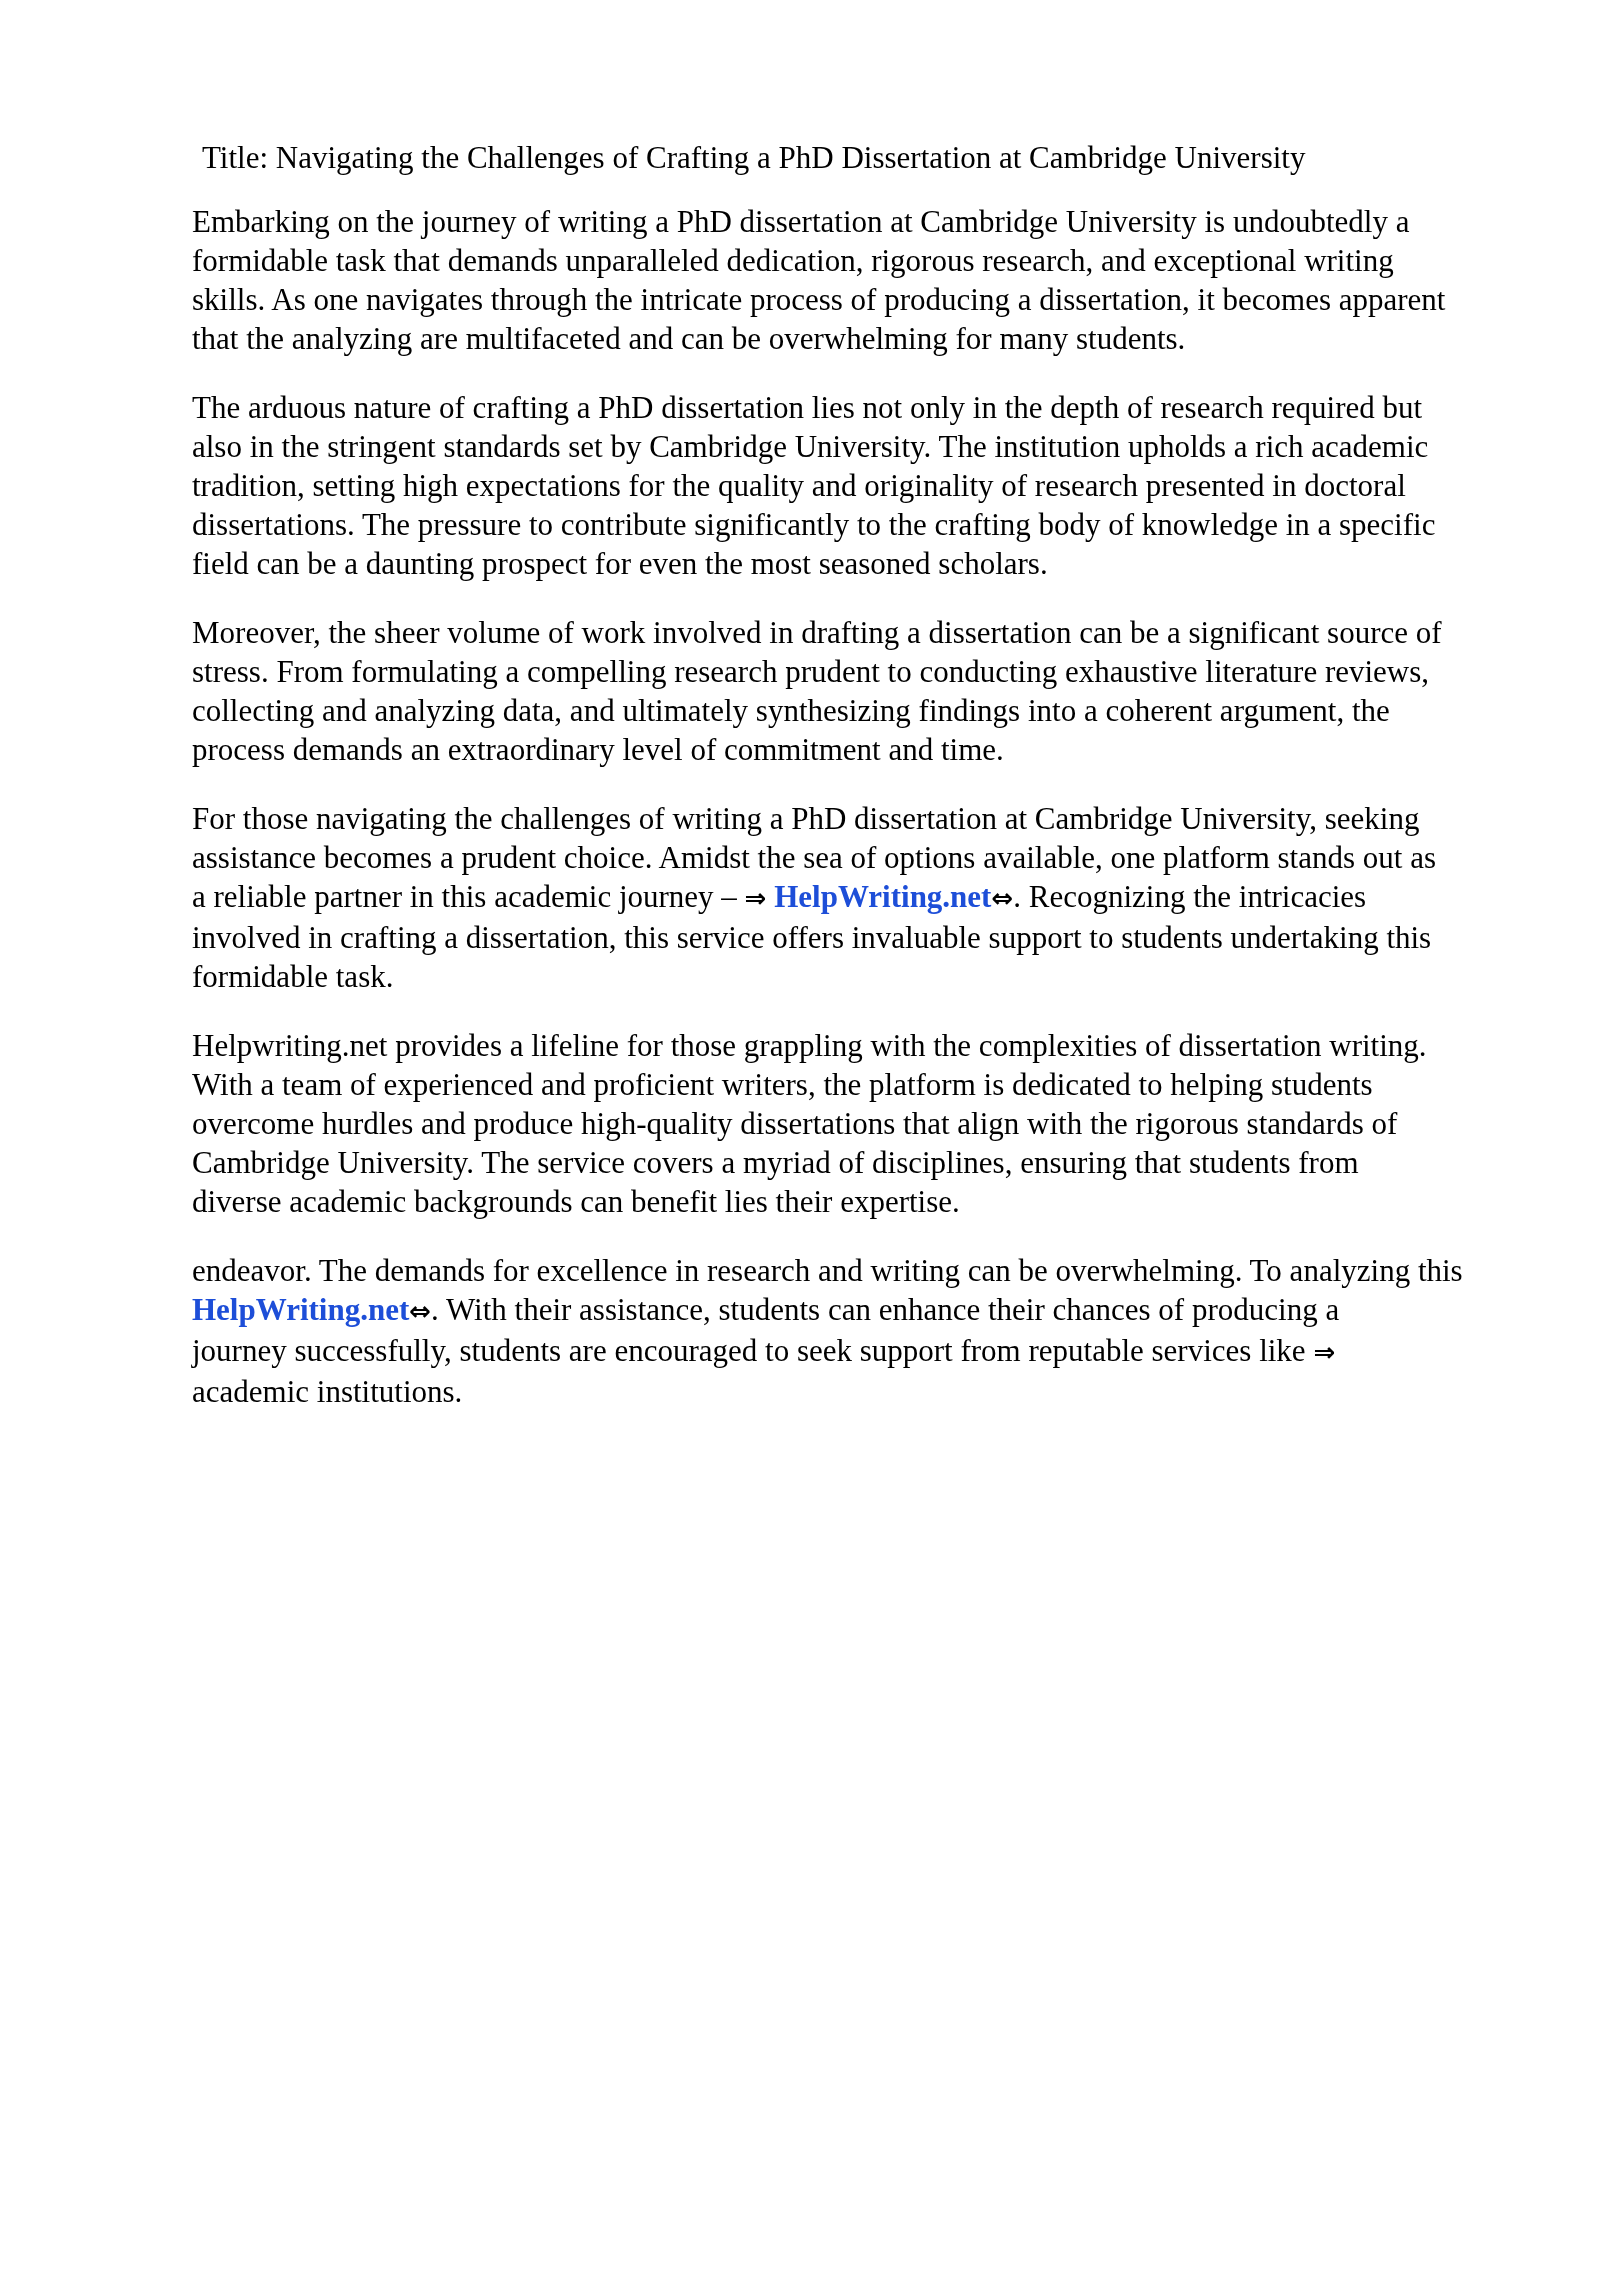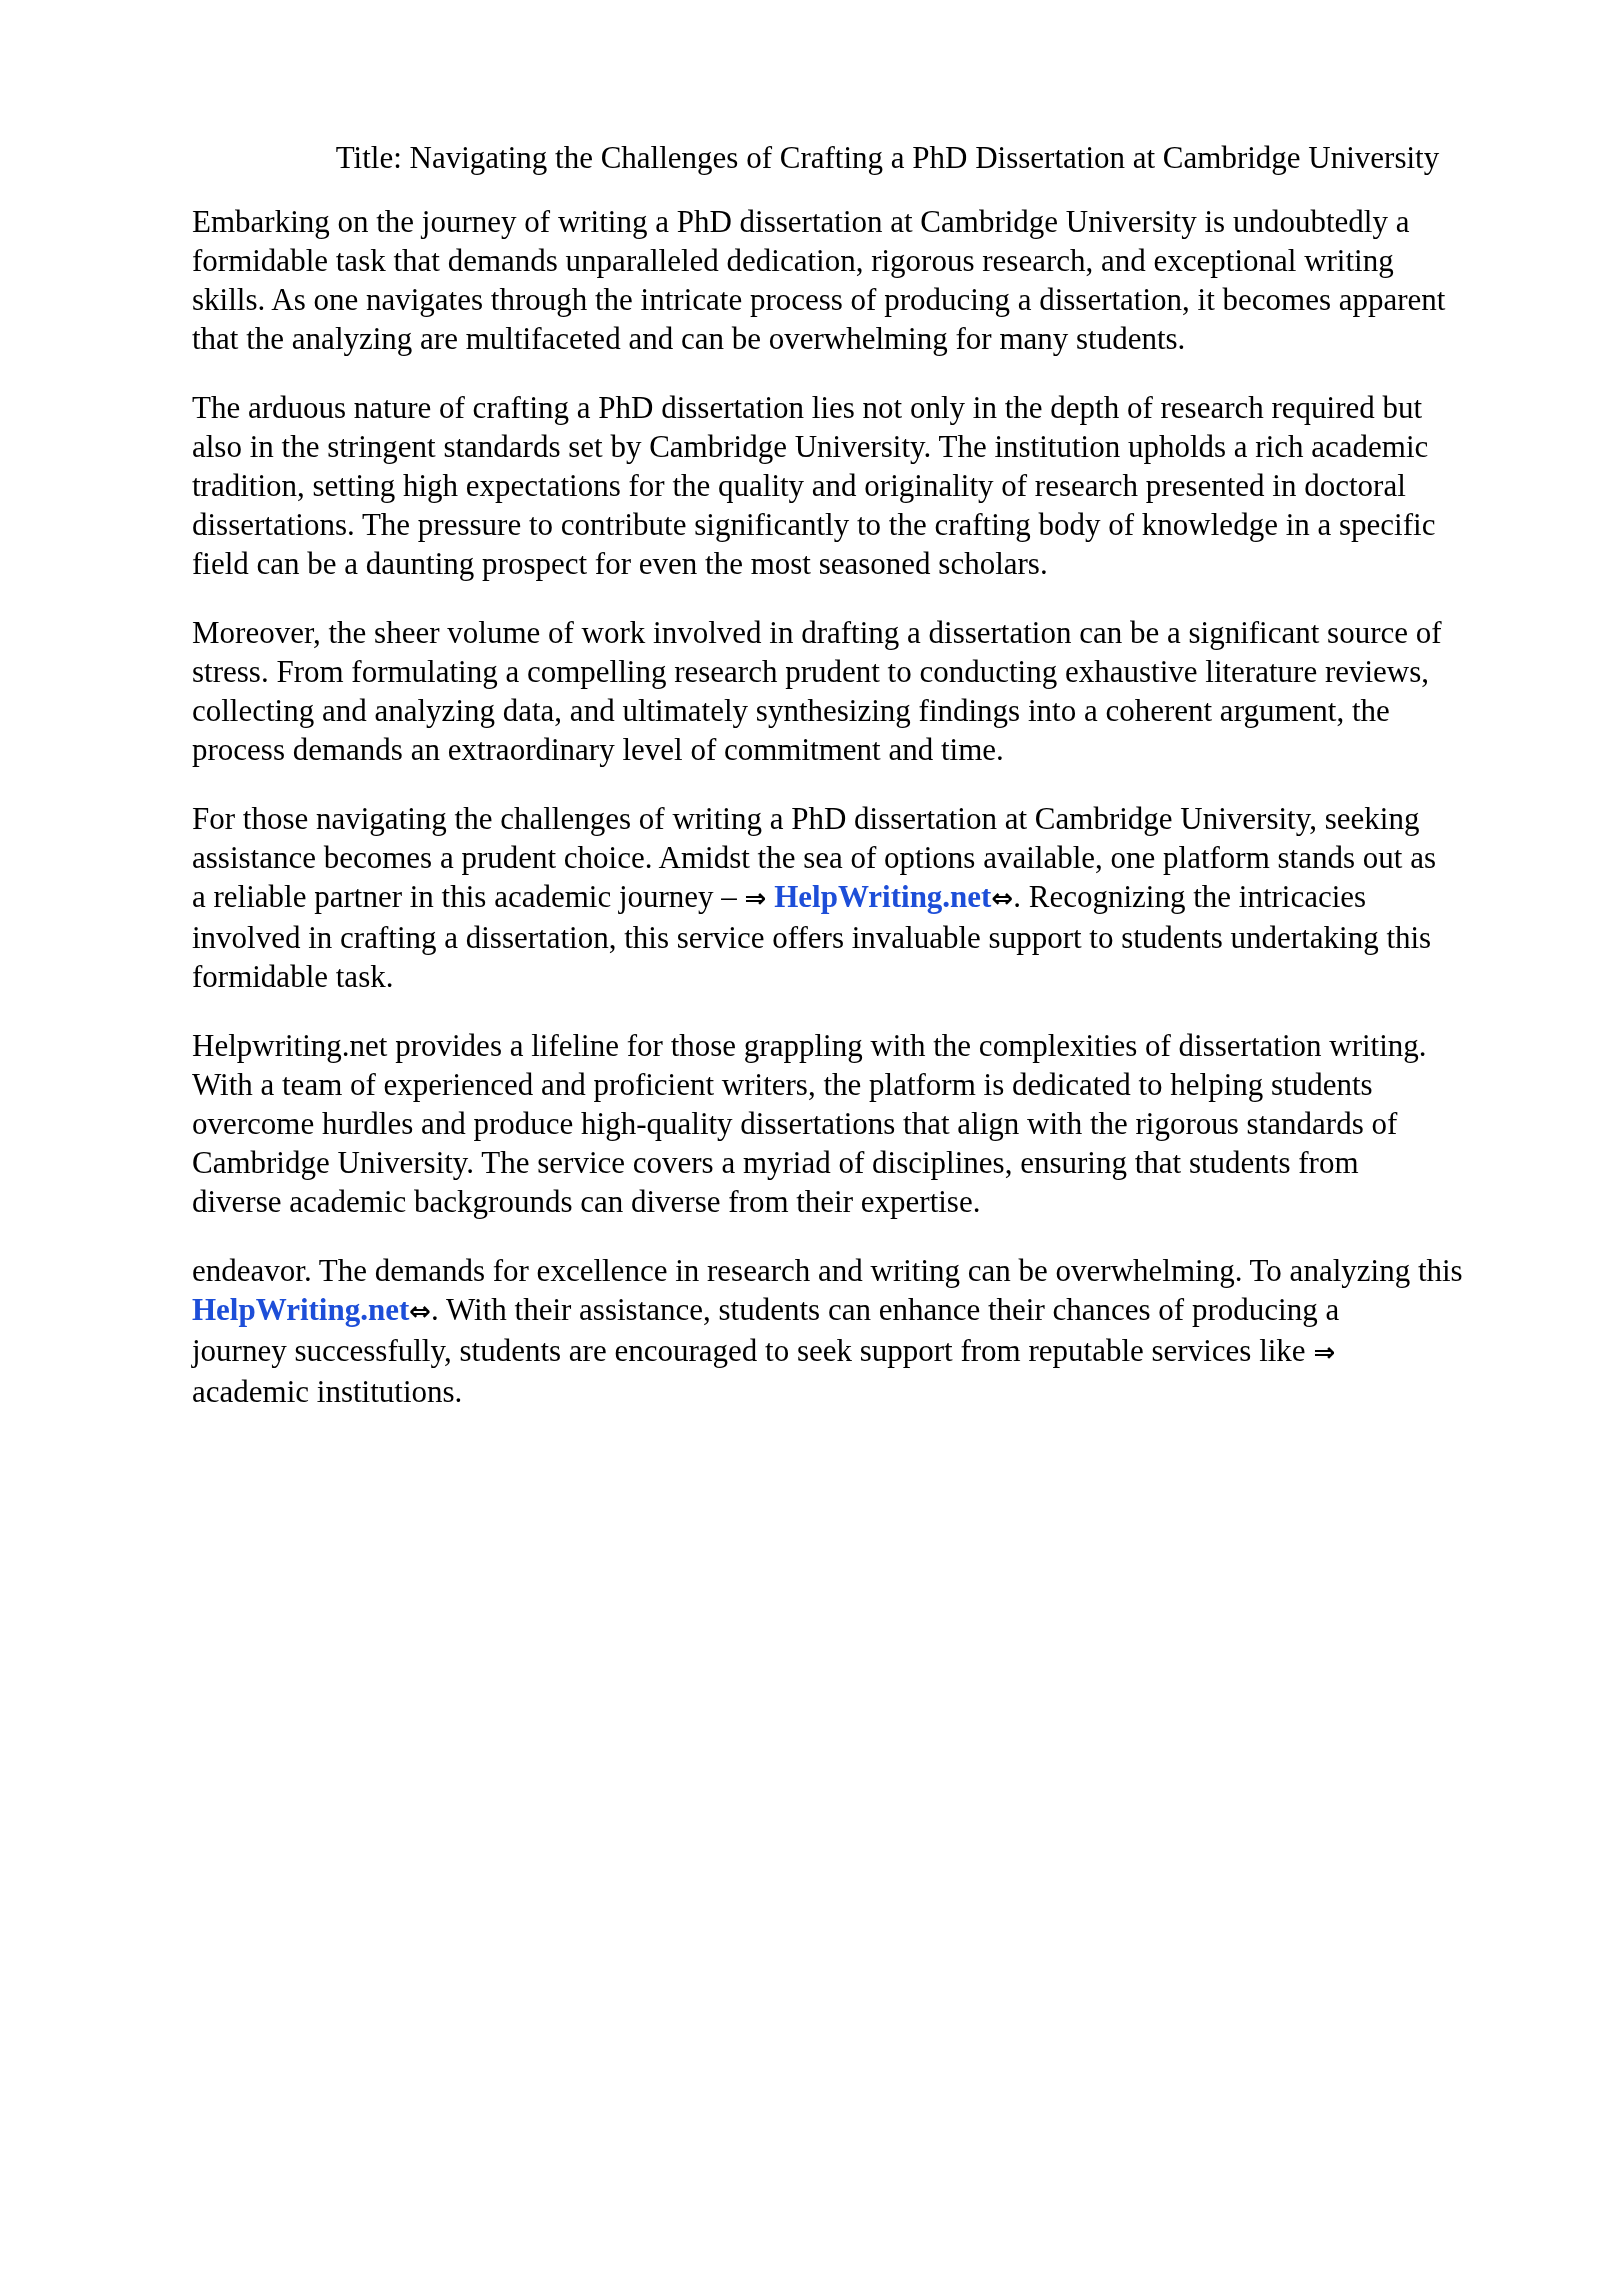--- a/index.html
+++ b/index.html
@@ -2,21 +2,21 @@
 <html style="font-size:12.3px"><head>
 <meta charset="utf-8">
 <style>
   html, body { margin: 0; padding: 0; background: #ffffff; }
   body { width: 1622px; height: 2295px; position: relative; overflow: hidden; }
   .page {
     position: absolute; left: 192px; top: 138px; width: 1381px;
     font-family: "Liberation Serif", "DejaVu Serif", serif;
     font-size: 31px; line-height: 39px; color: #000000;
   }
-  .title { margin: 0 0 25px 10px; white-space: nowrap; text-align: center; }
+  .title { margin: 0 0 25px 10px; white-space: nowrap; }
   .para { margin: 0 0 30px 0; }
   .line { display: block; white-space: nowrap; }
   .link { color: #1d4ed8; font-weight: bold; text-decoration: none; }
   .arrow { font-family: "DejaVu Sans", sans-serif; font-size: 26px; font-weight: bold; }
 </style>
 </head>
 <body>
 
 <div class="page">
   <div class="title">Title: Navigating the Challenges of Crafting a PhD Dissertation at Cambridge University</div>
@@ -49,21 +49,21 @@
     <span class="line"><span>a reliable partner in this academic journey – </span><span class="arrow">⇒</span> <a class="link">HelpWriting.net</a><span class="arrow">⇔</span><span>. Recognizing the intricacies</span></span>
     <span class="line">involved in crafting a dissertation, this service offers invaluable support to students undertaking this</span>
     <span class="line">formidable task.</span>
   </p>
 
   <p class="para">
     <span class="line">Helpwriting.net provides a lifeline for those grappling with the complexities of dissertation writing.</span>
     <span class="line">With a team of experienced and proficient writers, the platform is dedicated to helping students</span>
     <span class="line">overcome hurdles and produce high-quality dissertations that align with the rigorous standards of</span>
     <span class="line">Cambridge University. The service covers a myriad of disciplines, ensuring that students from</span>
-    <span class="line">diverse academic backgrounds can diverse from their expertise.</span>
+    <span class="line">diverse academic backgrounds can benefit lies their expertise.</span>
   </p>
 
   <p class="para">
     <span class="line">endeavor. The demands for excellence in research and writing can be overwhelming. To analyzing this</span>
     <span class="line"><a class="link">HelpWriting.net</a><span class="arrow">⇔</span><span>. With their assistance, students can enhance their chances of producing a</span></span>
     <span class="line"><span>journey successfully, students are encouraged to seek support from reputable services like </span><span class="arrow">⇒</span></span>
     <span class="line">academic institutions.</span>
   </p>
 </div>
 

